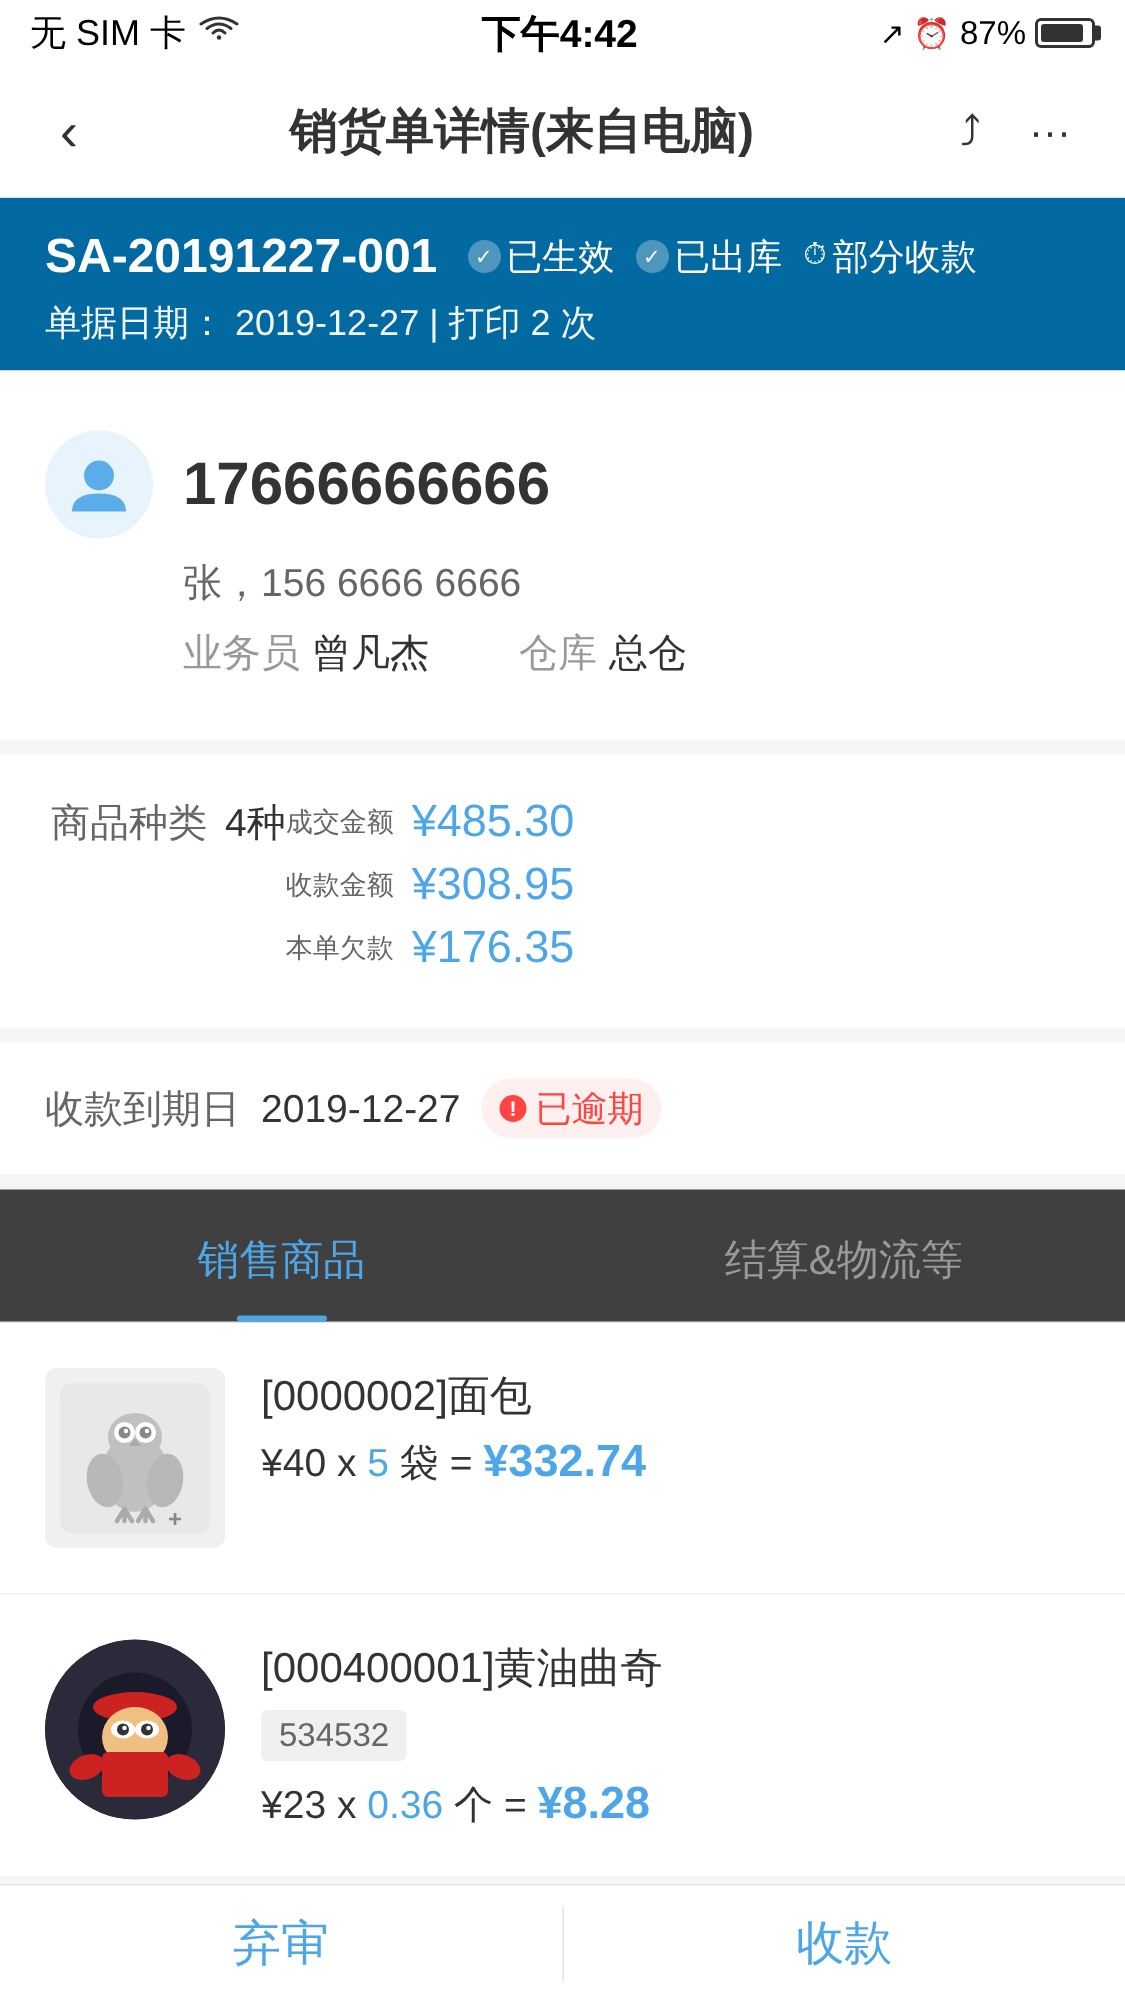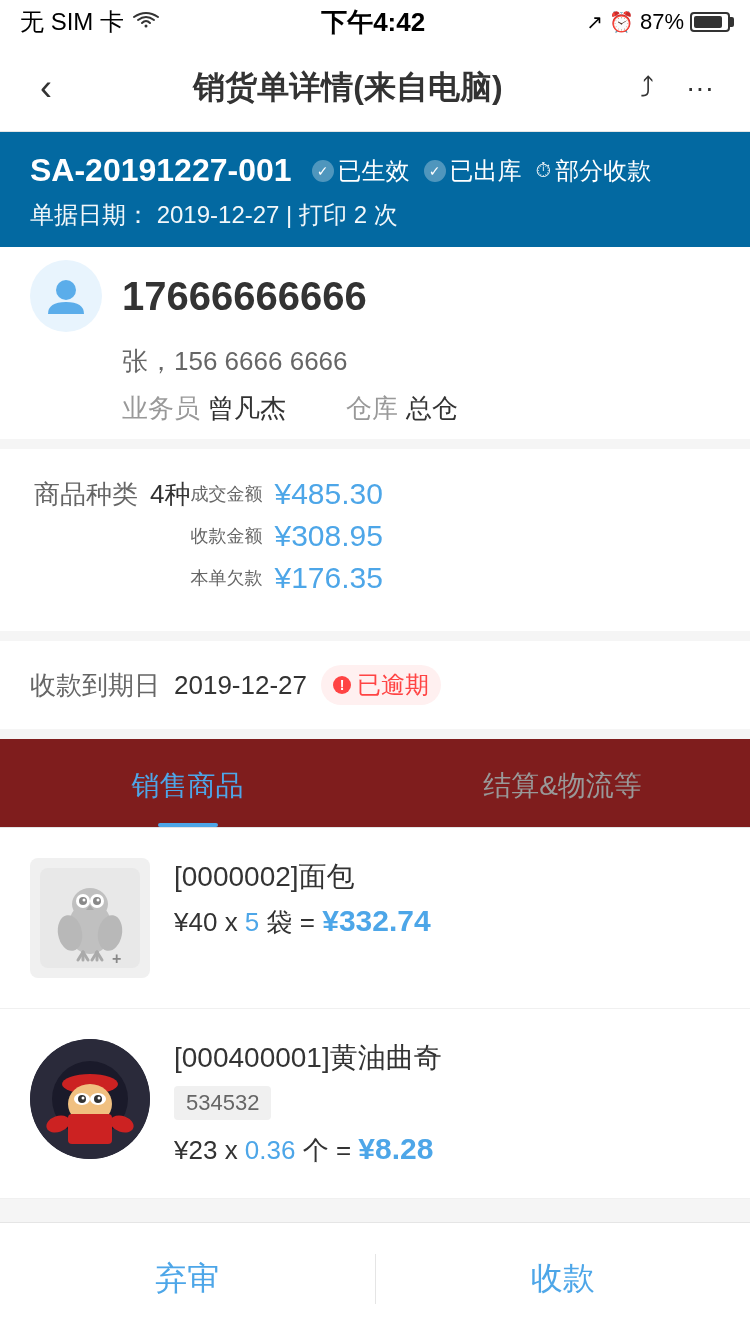--- a/index.html
+++ b/index.html
@@ -128,21 +128,21 @@
     }
     .banner-row2 {
       color: #fff;
       font-size: 24px;
       opacity: 0.95;
     }
 
     
     .customer-section {
       background: #fff;
-      padding: 13px 30px;
+      padding: 40px 30px;
       margin-bottom: 10px;
     }
     .customer-top {
       display: flex;
       align-items: center;
       gap: 20px;
       margin-bottom: 12px;
     }
     .avatar {
       width: 72px; height: 72px;
@@ -239,21 +239,21 @@
       align-items: center;
       justify-content: center;
       color: #fff;
       font-size: 14px;
       font-weight: 700;
     }
     .overdue-text { font-size: 24px; color: #ff4444; }
 
     
     .tabs-section {
-      background: #7f1d1d;
+      background: #404040;
       margin-bottom: 0;
     }
     .tabs-row {
       display: flex;
       border-bottom: 1px solid #e5e5e5;
     }
     .tab-item {
       flex: 1;
       text-align: center;
       padding: 28px 0 22px;
@@ -336,21 +336,21 @@
       font-size: 40px;
       overflow: hidden;
     }
 
     
     .bottom-bar {
       position: fixed;
       bottom: 0;
       left: 0;
       width: 750px;
-      height: 112px;
+      height: 78px;
       background: #fff;
       border-top: 1px solid #e5e5e5;
       display: flex;
       align-items: center;
     }
     .bottom-btn {
       flex: 1;
       text-align: center;
       font-size: 32px;
       color: #4da6e8;

